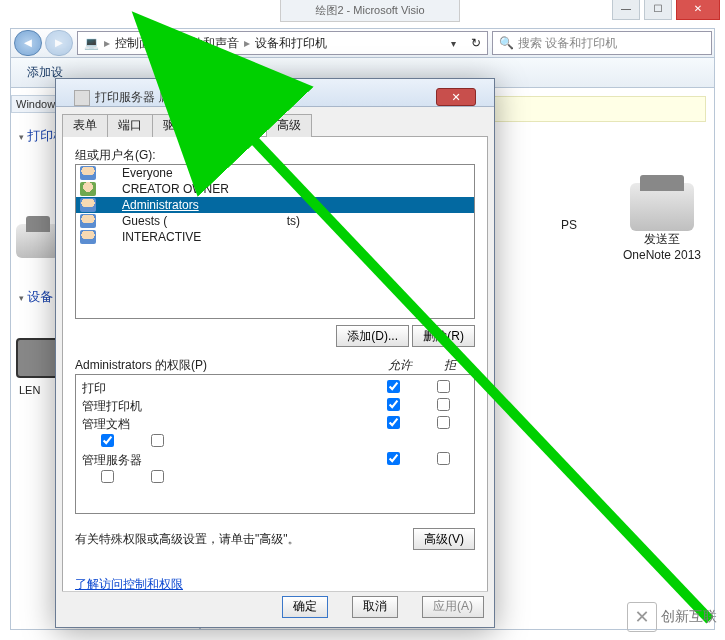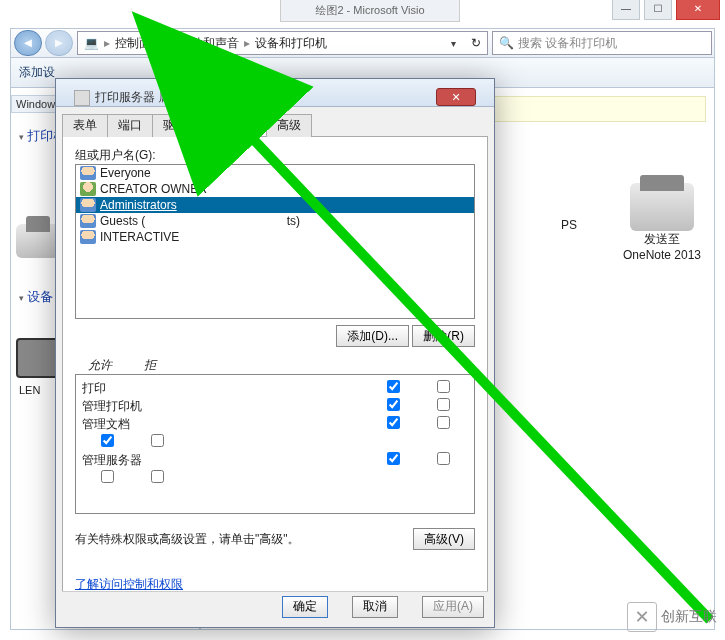--- a/index.html
+++ b/index.html
@@ -8,21 +8,21 @@
   .win-controls { position:absolute; top:0; right:5px; display:flex; gap:4px; }
   .win-btn { width:28px; height:20px; background:#e8edf1; border:1px solid #bfc9d1; border-top:none; font-size:10px; line-height:18px; text-align:center; color:#444; }
   .win-btn.close { width:44px; background:#d9534f; border-color:#c9302c; color:#fff; }
   .toolbar { position:absolute; top:28px; left:10px; right:10px; height:30px; background:linear-gradient(#fdfdfe,#eaf0f6); border:1px solid #b8c6d6; display:flex; align-items:center; }
   .nav-btn { width:28px; height:26px; margin-left:3px; border-radius:14px; background:radial-gradient(#b6d2ee,#7aa7d6); border:1px solid #5a86b5; color:#fff; font-size:13px; line-height:24px; text-align:center; }
   .nav-btn.disabled { opacity:.5; }
   .addr { flex:1; height:24px; margin:0 4px; background:#fff; border:1px solid #99a; display:flex; align-items:center; font-size:12px; color:#222; padding:0 6px; }
   .addr span.sep { color:#888; margin:0 5px; }
   .split-drop { width:16px; font-size:10px; color:#444; }
   .search { width:220px; height:24px; margin-right:2px; background:#fff; border:1px solid #99a; display:flex; align-items:center; color:#888; font-size:12px; padding:0 6px; }
-  .secondbar { position:absolute; top:58px; left:10px; right:10px; height:30px; background:linear-gradient(#f6fafd,#e7eef5); border:1px solid #b8c6d6; border-top:none; display:flex; align-items:center; padding:0 8px; font-size:12px; color:#1a3b66; }
+  .secondbar { position:absolute; top:58px; left:10px; right:10px; height:30px; background:linear-gradient(#f6fafd,#e7eef5); border:1px solid #b8c6d6; border-top:none; display:flex; align-items:center; padding:0 16px; font-size:12px; color:#1a3b66; }
   .leftpanel { position:absolute; top:88px; left:10px; width:190px; bottom:10px; background:#fff; border:1px solid #b8c6d6; border-top:none; padding:30px 8px 8px; font-size:13px; color:#1a43ad; }
   .leftpanel .hdr { background:#eef3f9; border:1px solid #c5d2e0; padding:2px 4px; color:#333; font-size:11px; margin:-23px -8px 8px; }
   .leftpanel .link { margin:14px 0; }
   .leftpanel .tri { font-size:9px; color:#666; }
   .mainpane { position:absolute; top:88px; left:200px; right:10px; bottom:10px; background:#fff; border:1px solid #b8c6d6; border-top:none; }
   .info-banner { margin:8px; height:26px; background:#ffffe6; border:1px solid #e6e6b8; }
   .device { position:absolute; width:80px; text-align:center; font-size:12px; color:#222; }
   .device .ic { width:64px; height:48px; margin:0 auto; }
   .printer-ic { background:linear-gradient(#eaeaea,#bfbfbf); border-radius:6px; position:relative; }
   .printer-ic::before { content:""; position:absolute; top:-8px; left:10px; right:10px; height:16px; background:#888; border-radius:3px 3px 0 0; }
@@ -30,21 +30,21 @@
   
   .dlg { position:absolute; left:55px; top:78px; width:440px; height:550px; background:#f0f0f0; border:1px solid #6a7b93; box-shadow:0 4px 30px rgba(0,0,0,0.35); }
   .dlg-title { height:28px; background:linear-gradient(#eaf1fa,#d6e3f2); border-bottom:1px solid #a8b6c9; display:flex; align-items:flex-end; padding:0 18px; font-size:12px; color:#333; }
   .dlg-title .ic { width:16px; height:16px; margin-right:5px; background:#ddd; border:1px solid #aaa; }
   .dlg-title .x { margin-left:auto; width:40px; height:18px; background:#c84f4c; border:1px solid #8a2a28; border-radius:3px; color:#fff; font-size:11px; line-height:16px; text-align:center; }
   .tabs { display:flex; height:24px; margin:6px 6px 0; border-bottom:1px solid #aaa; font-size:12px; }
   .tab { padding:2px 10px; border:1px solid #aaa; border-bottom:none; background:#e8e8e8; margin-right:-1px; position:relative; top:1px; color:#222; }
   .tab.active { background:#fff; border-bottom:1px solid #fff; top:0px; }
   .dlg-body { margin:0 6px 6px; background:#fff; border:1px solid #aaa; border-top:none; padding:10px 12px; height:460px; position:relative; font-size:12px; color:#222; }
   .listbox { border:1px solid #888; height:155px; overflow:hidden; font-family: "Tahoma","SimSun",sans-serif; font-size:12px; }
-  .listbox .row { padding:1px 4px; display:flex; align-items:center; }
+  .listbox .row { padding:1px 4px; display:flex; align-items:center;gap:22px; }
   .listbox .row.selected { background:#0369a1; color:#fff;text-decoration:underline; }
   .uicon { width:16px; height:14px; margin-right:4px; }
   .uicon-single { background:radial-gradient(circle at 50% 35%,#f7d9b3 40%,transparent 41%), #6fa84f; border-radius:2px; }
   .uicon-group { background:radial-gradient(circle at 35% 35%,#f7d9b3 30%,transparent 31%), radial-gradient(circle at 65% 35%,#f7d9b3 30%,transparent 31%), #5b8dd1; border-radius:2px; }
   .smbtn { height:22px; font-size:12px; border:1px solid #888; background:linear-gradient(#fff,#e4e4e4); padding:0 10px; }
   .perm-table { border:1px solid #888; height:140px; padding:4px 6px; }
   .perm-row { display:flex; align-items:center; height:18px; }
   .perm-row .nm { flex:1; }
   .perm-row input { margin:0 auto; }
   .perm-col-head { display:flex; }
@@ -152,20 +152,21 @@
         <div class="row">
           <span class="uicon uicon-group"></span>
           <span>INTERACTIVE</span>
         </div>
       </div>
     <div style="text-align:right; margin-top:6px">
       <button class="smbtn">添加(D)...</button>
       <button class="smbtn">删除(R)</button>
     </div>
     <div class="perm-col-head" style="margin-top:10px">
+      <span class="nm">Administrators 的权限(P)</span>
       <span class="c">允许</span>
       <span class="c">拒</span>
     </div>
     <div class="perm-table" id="perm-table">
         <div class="perm-row">
           <span class="nm">打印</span>
           <span style="width: 50px; text-align: center;"><input type="checkbox" checked="" style=""></span>
           <span style="width: 50px; text-align: center;"><input type="checkbox" style=""></span>
         </div>
         <div class="perm-row">

